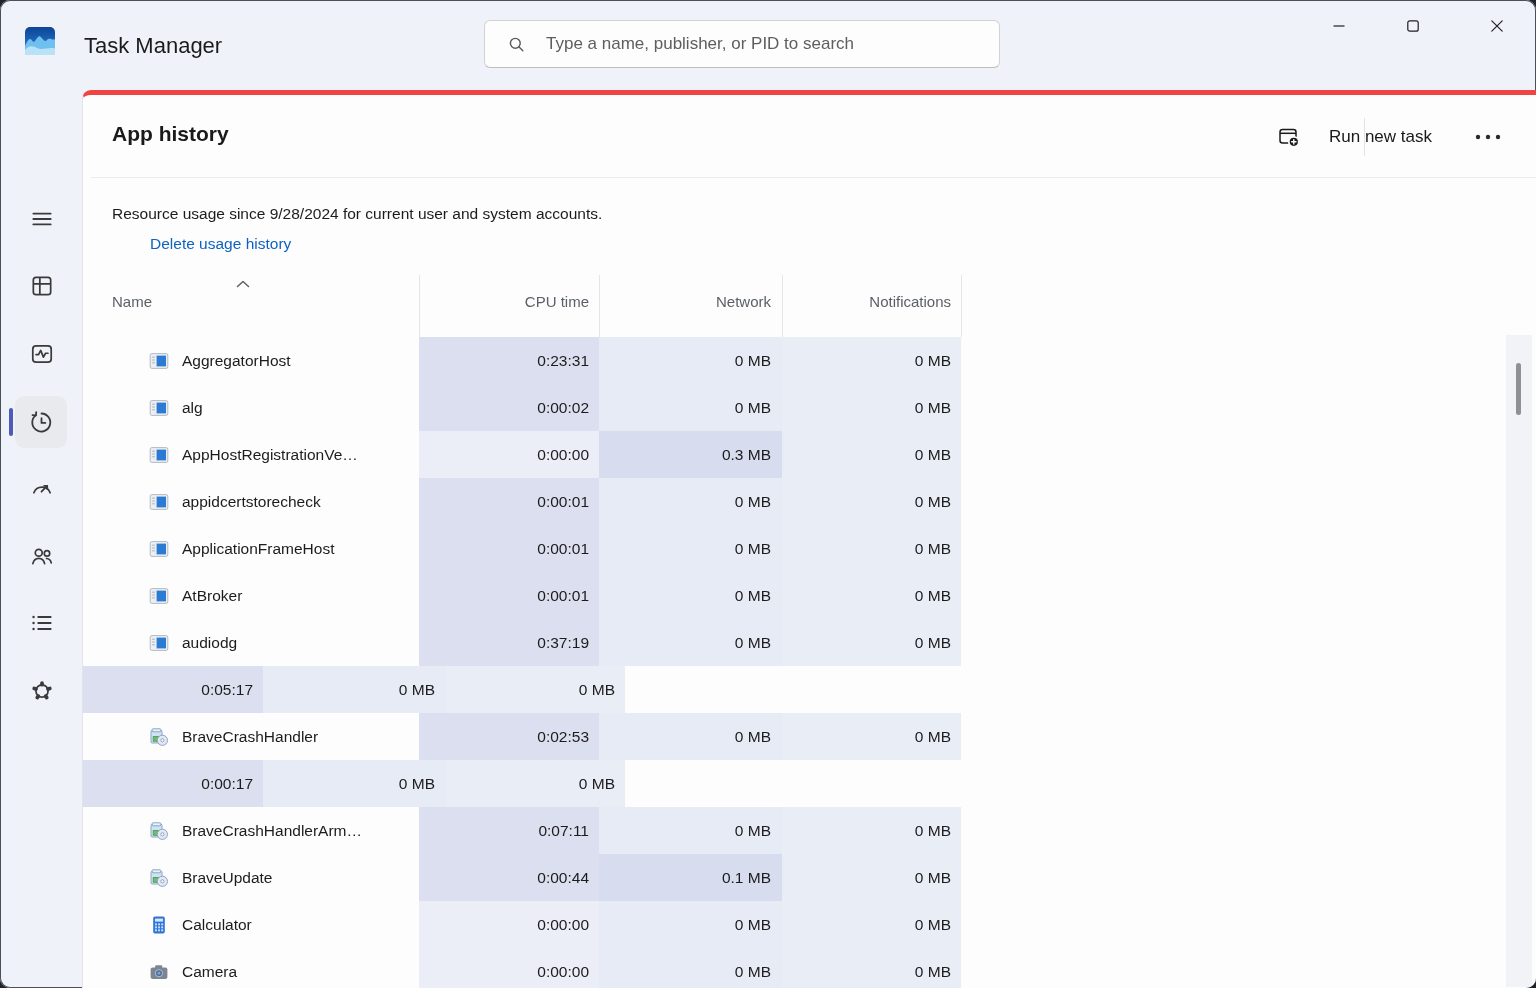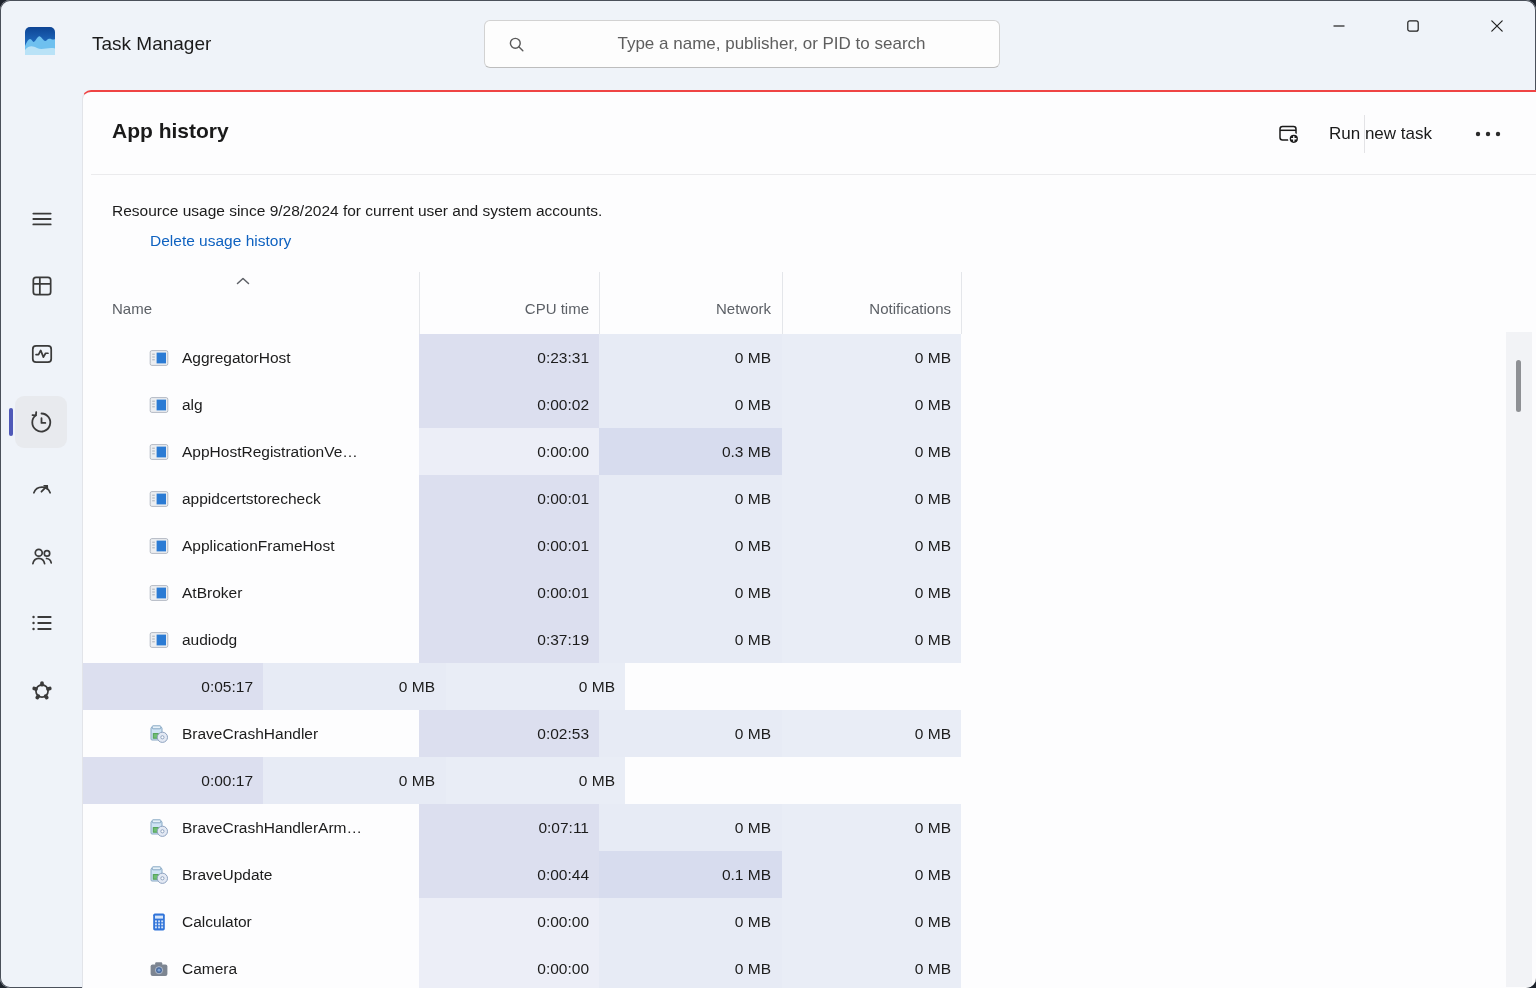--- a/index.html
+++ b/index.html
@@ -4,55 +4,55 @@
 <style>
   html,body{margin:0;padding:0;width:1536px;height:988px;overflow:hidden;background:#1d232c;
     font-family:"Liberation Sans","DejaVu Sans",sans-serif;}
   *{box-sizing:border-box;}
   .window{position:absolute;inset:0;background:var(--titlebar_bg,#eff3f9);border-radius:10px;
     box-shadow:inset 0 0 0 1px #4a505a;overflow:hidden;}
 
   
   .titlebar{position:absolute;left:0;top:0;right:0;height:90px;}
   .app-icon{position:absolute;left:25px;top:27px;width:30px;height:28px;}
-  .app-title{position:absolute;left:92px;top:33px;font-size:19px;color:#1b1b1b;}
+  .app-title{position:absolute;left:84px;top:33px;font-size:22px;color:#1b1b1b;}
   .search-box{position:absolute;left:484px;top:20px;width:516px;height:48px;background:#fdfdfd;
     border:1px solid #d2d2d2;border-bottom-color:#bdbdbd;border-radius:6px;display:flex;align-items:center;}
   .search-box svg{margin-left:22px;flex:0 0 auto;}
   .search-box input{border:none;outline:none;background:transparent;flex:1;margin-left:18px;
-    font-size:17px;color:#1b1b1b;font-family:inherit;text-align:center;}
+    font-size:17px;color:#1b1b1b;font-family:inherit;}
   .search-box input::placeholder{color:#5e5e5e;opacity:1;}
   .win-btn{position:absolute;top:7px;width:46px;height:38px;display:flex;align-items:center;justify-content:center;}
   .win-btn.min{left:1316px;} .win-btn.max{left:1390px;} .win-btn.close{left:1474px;}
 
   
   .sidebar{position:absolute;left:0;top:90px;bottom:0;width:82px;}
   .side-item{position:absolute;left:20px;width:44px;height:44px;display:flex;align-items:center;
     justify-content:center;border-radius:7px;}
   .side-item.selected{left:15px;width:52px;height:52px;background:#e8eaee;border-radius:9px;}
   .accent-pill{position:absolute;left:9px;top:318px;width:4px;height:28px;border-radius:2px;
     background:var(--accent_pill,#4f59b8);}
 
   
   .panel{position:absolute;left:82px;top:90px;right:0;bottom:0;background:var(--panel_bg,#fdfdfe);
-    border-top-left-radius:9px;border-top:2px solid #ef4444;border-left:1px solid #e2e4e9;}
+    border-top-left-radius:9px;border-top:5px solid #ef4444;border-left:1px solid #e2e4e9;}
   .page-title{position:absolute;left:29px;top:27px;font-size:21px;font-weight:700;color:#1a1a1a;}
   .run-task-btn{position:absolute;right:104px;top:22px;height:40px;display:flex;align-items:center;
     gap:28px;font-size:17px;color:#1a1a1a;cursor:default;}
   .header-divider{position:absolute;left:1281px;top:23px;width:1px;height:38px;background:#e3e3e6;}
   .more-btn{position:absolute;right:26px;top:24px;width:44px;height:36px;display:flex;
     align-items:center;justify-content:center;}
   .hrule{position:absolute;left:8px;right:0;top:82px;height:1px;background:#ebebed;}
   .description{position:absolute;left:29px;top:110px;font-size:15.5px;color:#1c1c1c;}
   .delete-link{position:absolute;left:29px;top:140px;font-size:15.5px;color:var(--link_blue,#0f62c0);margin-left:38px;}
 
   
   .table-head{position:absolute;left:0;top:180px;right:30px;height:62px;}
   .vline{position:absolute;top:0;height:62px;width:1px;background:#e4e6ea;}
-  .col-label{position:absolute;font-size:15px;color:#5c6066;line-height:22px;top:26px;}
+  .col-label{position:absolute;font-size:15px;color:#5c6066;line-height:22px;top:16px;}
   .col-label.right{text-align:right;}
   .sort-chevron{position:absolute;left:152px;top:4px;}
   .rows{position:absolute;left:0;top:242px;width:878px;}
   .row{display:flex;height:47px;}
   .cell{height:47px;line-height:47px;font-size:15.5px;color:#1c1c1c;}
   .cell-name{width:336px;display:flex;align-items:center;padding-left:66px;}
   .row-icon{width:20px;height:20px;flex:0 0 auto;display:inline-flex;}
   .row-label{margin-left:13px;white-space:nowrap;}
   .cell-cpu{width:180px;text-align:right;padding-right:10px;background:var(--cpu_cell_high,#dcdfef);}
   .cell-cpu.cpu-low{background:var(--cpu_cell_low,#eceef7);}

